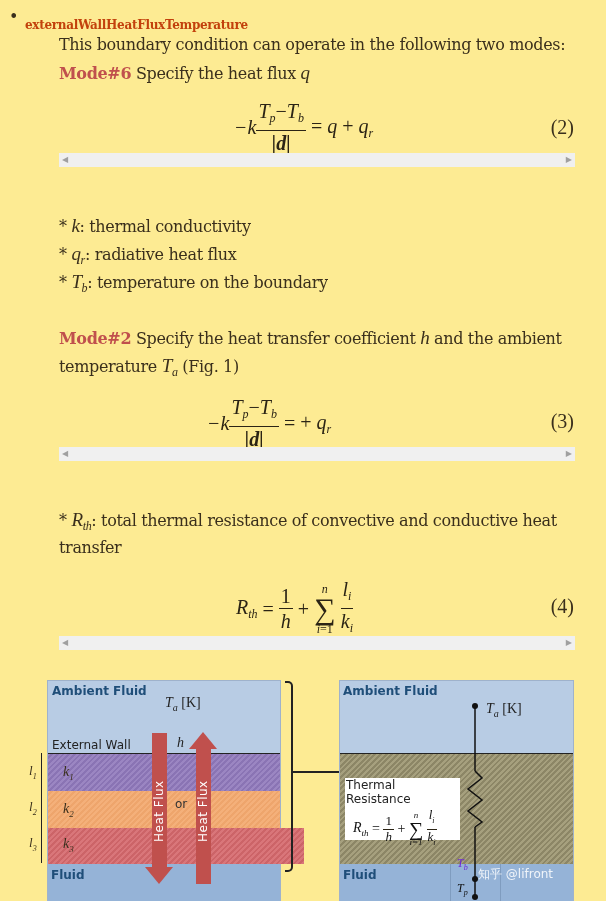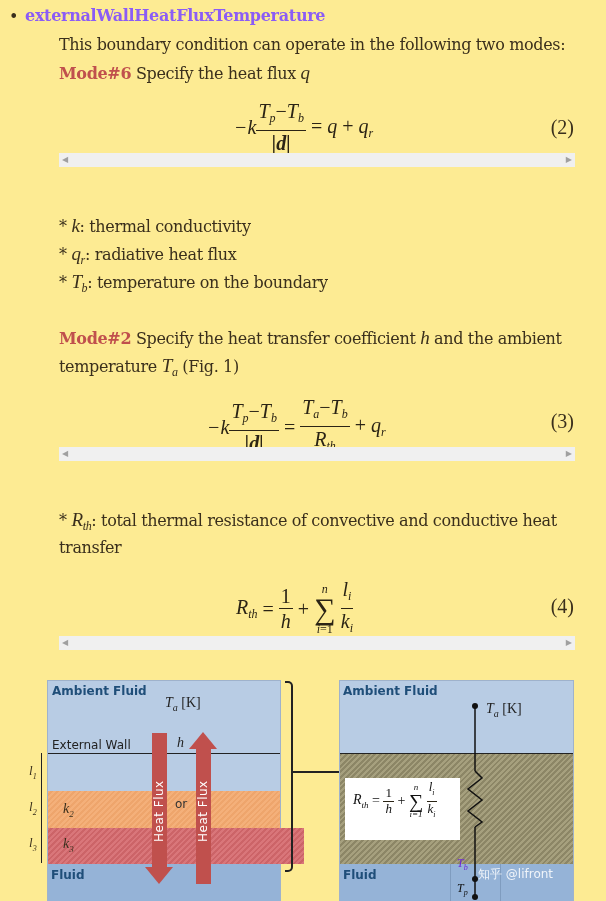--- a/index.html
+++ b/index.html
@@ -5,21 +5,21 @@
   html, body { margin:0; padding:0; }
   body {
     width:606px; height:901px; overflow:hidden;
     background:#fdeb93;
     font-family:"DejaVu Serif", "Liberation Serif", serif;
     color:#3a2f1c;
     position:relative;
   }
   .abs { position:absolute; }
   .bullet { left:9px; top:7px; font-size:16px; }
-  .title { left:25px; top:6px; font-size:16px; font-weight:bold; color:#8b5cf6; letter-spacing:-0.3px; }
+  .title { left:25px; top:18px; font-size:12px; font-weight:bold; color:#c2410c; letter-spacing:-0.3px; }
   .p { left:59px; font-size:16px; line-height:28px; white-space:nowrap; letter-spacing:-0.35px; }
   .mode { color:#c0504d; font-weight:bold; }
   .m { font-family:"Liberation Serif", "DejaVu Serif", serif; font-style:italic; font-size:19px; }
   .sub { font-size:12px; vertical-align:-4px; font-style:italic; font-family:"Liberation Serif", serif; }
   .eq { font-family:"Liberation Serif", "DejaVu Serif", serif; font-size:20px; color:#2b2415; }
   .eqnum { font-family:"Liberation Serif", serif; font-size:20px; right:32px; }
   .frac { display:inline-block; text-align:center; vertical-align:middle; }
   .frac .num { display:block; border-bottom:1px solid #2b2415; padding:0 2px 1px 2px; line-height:22px; }
   .frac .den { display:block; line-height:24px; }
   .scrollbar { left:59px; width:516px; height:14px; background:#f0f0f0; }
@@ -74,24 +74,21 @@
 </div>
 <div class="abs p" style="top:352px;">
   <span>temperature </span><span class="m">T</span><span class="sub">a</span><span> (Fig. 1)</span>
 </div>
 
 <div class="abs eq" style="left:207px; top:396px;">
   <span style="vertical-align:middle;font-style:italic;">−k</span><span class="frac">
     <span class="num" style="font-style:italic;"><span>T</span><span class="sub">p</span><span style="font-style:normal;">−</span><span>T</span><span class="sub">b</span></span>
     <span class="den" style="font-weight:bold;font-style:italic;">|d|</span>
   </span>
-  <span style="vertical-align:middle;"> = </span><span class="frac">
-    <span class="num" style="font-style:italic;"><span>T</span><span class="sub">a</span><span style="font-style:normal;">−</span><span>T</span><span class="sub">b</span></span>
-    <span class="den" style="font-style:italic;"><span>R</span><span class="sub">th</span></span>
-  </span>
+  <span style="vertical-align:middle;"> = </span>
   <span style="vertical-align:middle;"> + <span style="font-style:italic;">q</span><span class="sub">r</span></span>
 </div>
 <div class="abs eqnum" style="top:410px;">(3)</div>
 <div class="abs scrollbar" style="top:447px;">
   <span class="arrow" style="left:3px;">◀</span>
   <span class="arrow" style="right:3px;">▶</span>
 </div>
 
 <div class="abs p" style="top:506px;">
   <span>* </span><span class="m">R</span><span class="sub">th</span><span>: total thermal resistance of convective and conductive heat</span>
@@ -113,20 +110,23 @@
 </div>
 
 <div class="abs fig" style="left:0; top:680px; width:606px; height:221px;">
 
   <div class="abs" style="left:47px; top:0; width:234px; height:221px; background:#b8cce4; border:1px solid #9fb2cb; box-sizing:border-box;">
     <span class="abs lbl-blue" style="left:4px; top:3px;">Ambient Fluid</span>
     <span class="abs" style="left:117px; top:14px; font-family:'Liberation Serif',serif; font-size:14px; color:#222;"><i>T</i><sub style="font-size:10px;font-style:italic;">a</sub><span> [K]</span></span>
     <span class="abs" style="left:4px; top:57px; font-size:12px; color:#222;">External Wall</span>
     <span class="abs" style="left:129px; top:54px; font-family:'Liberation Serif',serif; font-style:italic; font-size:14px; color:#222;">h</span>
     <div class="abs" style="left:0; top:72px; width:232px; height:1px; background:#222;"></div>
+    <div class="abs hatch-purple" style="left:0; top:73px; width:232px; height:37px;">
+      <span class="abs" style="left:15px; top:10px; font-family:'Liberation Serif',serif; font-style:italic; font-size:14px;"><span>k</span><sub style="font-size:9px;">1</sub></span>
+    </div>
     <div class="abs hatch-orange" style="left:0; top:110px; width:232px; height:37px;">
       <span class="abs" style="left:15px; top:10px; font-family:'Liberation Serif',serif; font-style:italic; font-size:14px;"><span>k</span><sub style="font-size:9px;">2</sub></span>
     </div>
     <div class="abs hatch-red" style="left:0; top:147px; width:256px; height:36px;">
       <span class="abs" style="left:15px; top:8px; font-family:'Liberation Serif',serif; font-style:italic; font-size:14px;"><span>k</span><sub style="font-size:9px;">3</sub></span>
     </div>
     <div class="abs" style="left:0; top:183px; width:232px; height:38px; background:#95b3d7;">
       <span class="abs lbl-blue" style="left:3px; top:4px;">Fluid</span>
     </div>
     <span class="abs" style="left:127px; top:116px; font-size:12px; color:#333;">or</span>
@@ -163,20 +163,21 @@
       <line x1="15" y1="5" x2="15" y2="70" stroke="#111" stroke-width="1.5"></line>
       <polyline points="15,70 22,77 8,88 22,99 8,110 22,121 15,126" fill="none" stroke="#111" stroke-width="1.5"></polyline>
       <line x1="15" y1="126" x2="15" y2="178" stroke="#111" stroke-width="1.5"></line>
       <circle cx="15" cy="178" r="3" fill="#111"></circle>
       <line x1="15" y1="178" x2="15" y2="196" stroke="#111" stroke-width="1.5"></line>
       <circle cx="15" cy="196" r="3" fill="#111"></circle>
     </svg>
     <span class="abs" style="left:146px; top:20px; font-family:'Liberation Serif',serif; font-size:14px; color:#222;"><i>T</i><sub style="font-size:10px;font-style:italic;">a</sub><span> [K]</span></span>
 
     <div class="abs" style="left:5px; top:97px; width:115px; height:62px; background:#ffffff;">
+      <div style="font-size:12px; color:#222; padding-left:1px; line-height:14px;">Thermal Resistance</div>
       <div style="font-family:'Liberation Serif',serif; font-size:14px; color:#111; padding-left:8px; margin-top:2px; white-space:nowrap;">
         <span style="vertical-align:middle;font-style:italic;">R<sub style="font-size:9px;">th</sub></span>
         <span style="vertical-align:middle;">=</span>
         <span class="frac" style="font-size:13px;"><span class="num" style="line-height:14px;">1</span><span class="den" style="font-style:italic;line-height:14px;">h</span></span>
         <span style="vertical-align:middle;">+</span>
         <span class="sum" style="font-size:9px;"><span class="lim" style="font-size:9px;">n</span><span class="sig" style="font-size:20px;line-height:18px;">∑</span><span class="lim" style="font-size:9px;"><i>i</i>=1</span></span>
         <span class="frac" style="font-size:13px;font-style:italic;"><span class="num" style="line-height:14px;">l<sub style="font-size:8px;">i</sub></span><span class="den" style="line-height:14px;">k<sub style="font-size:8px;">i</sub></span></span>
       </div>
     </div>
 

